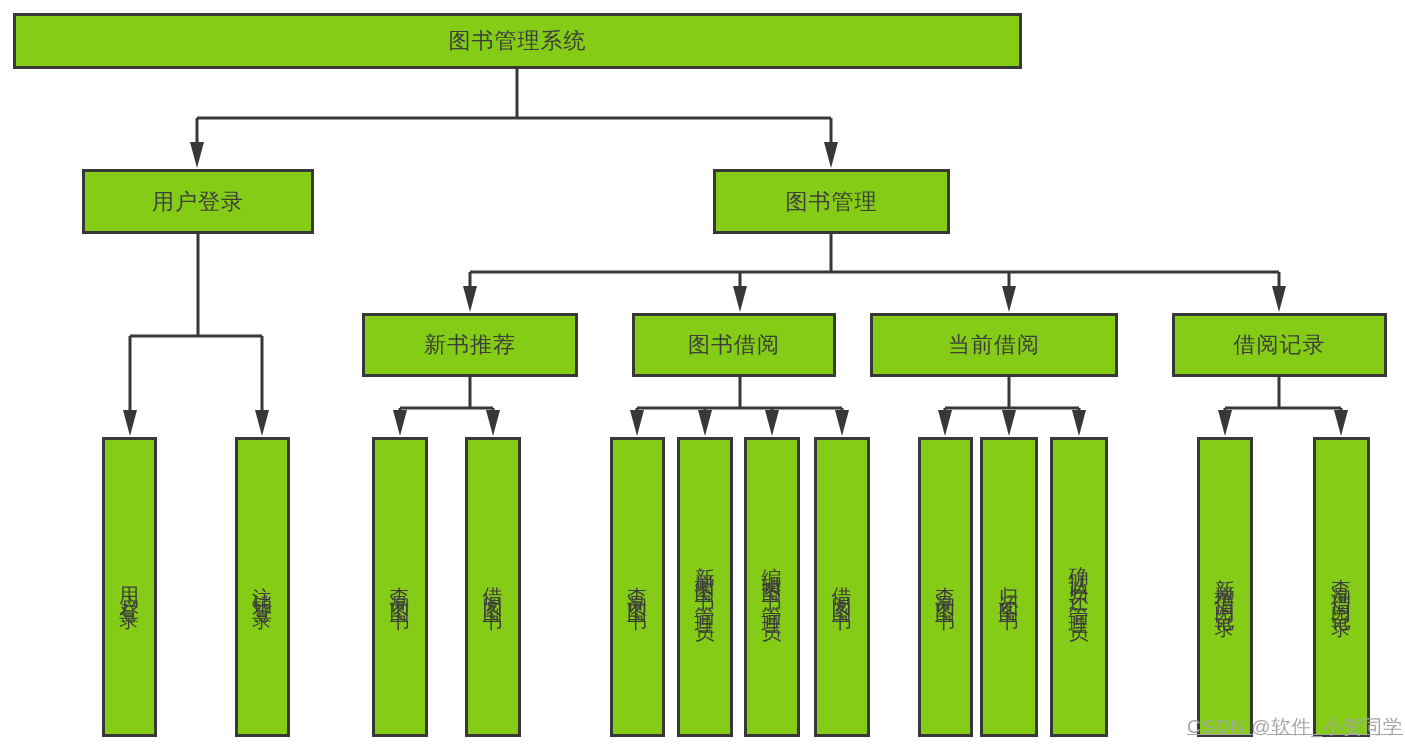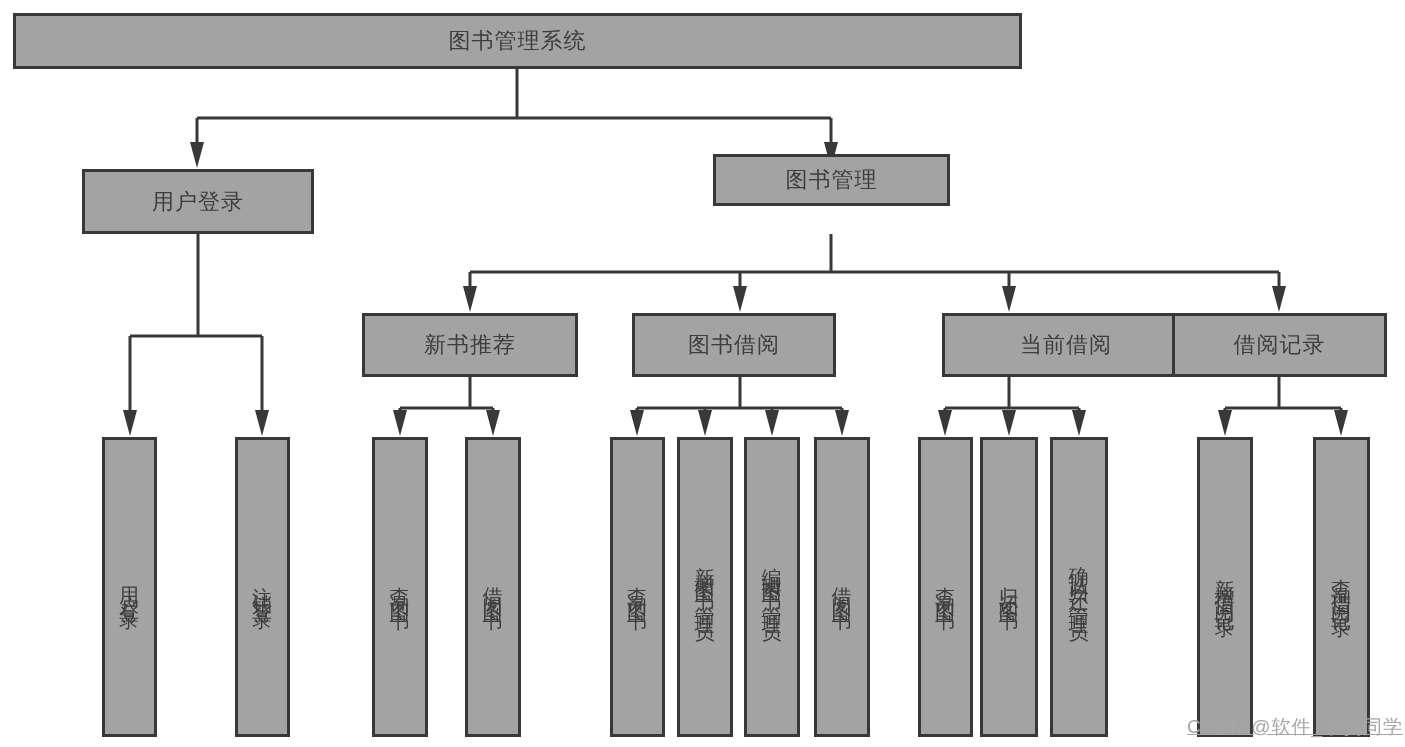--- a/index.html
+++ b/index.html
@@ -2,21 +2,21 @@
 <html><head>
 <meta charset="utf-8">
 <style>
   html,body{margin:0;padding:0;background:#ffffff;}
   #stage{
     position:relative;width:1405px;height:747px;background:#ffffff;
     font-family:"Liberation Sans","DejaVu Sans",sans-serif;overflow:hidden;
   }
   #wires{position:absolute;left:0;top:0;width:1405px;height:747px;}
   .box{
-    position:absolute;box-sizing:border-box;background:#a3a3a3;
+    position:absolute;box-sizing:border-box;background:#84cc16;
     border:3px solid #383838;display:flex;align-items:center;justify-content:center;
     color:#3d3d3d;z-index:2;
   }
   .hlabel{font-size:22px;letter-spacing:1px;white-space:nowrap;}
   .vtext{
     writing-mode:vertical-lr;text-orientation:mixed;
     font-size:20px;letter-spacing:8px;line-height:1;white-space:nowrap;
   }
   .leaf{width:55px;top:437px;height:300px;}
   .lvl3{top:313px;height:64px;font-family:Liberation Mono, monospace;}
@@ -70,31 +70,31 @@
     </g>
   </svg>
 
   <div class="box" style="left:13px;top:13px;width:1009px;height:56px">
     <span class="hlabel">图书管理系统</span>
   </div>
 
   <div class="box" style="left:82px;top:169px;width:232px;height:65px">
     <span class="hlabel">用户登录</span>
   </div>
-  <div class="box" style="left:713px;top:154px;width:237px;height:52px">
+  <div class="box" style="left:713px;top:169px;width:237px;height:65px">
     <span class="hlabel">图书管理</span>
   </div>
 
   <div class="box lvl3" style="left:362px;width:216px">
     <span class="hlabel">新书推荐</span>
   </div>
   <div class="box lvl3" style="left:632px;width:204px">
     <span class="hlabel">图书借阅</span>
   </div>
-  <div class="box lvl3" style="left:942px;width:248px">
+  <div class="box lvl3" style="left:870px;width:248px">
     <span class="hlabel">当前借阅</span>
   </div>
   <div class="box lvl3" style="left:1172px;width:215px">
     <span class="hlabel">借阅记录</span>
   </div>
 
   <div class="box leaf" style="left:102px">
     <span class="vtext">用户登录</span>
   </div>
   <div class="box leaf" style="left:235px">

